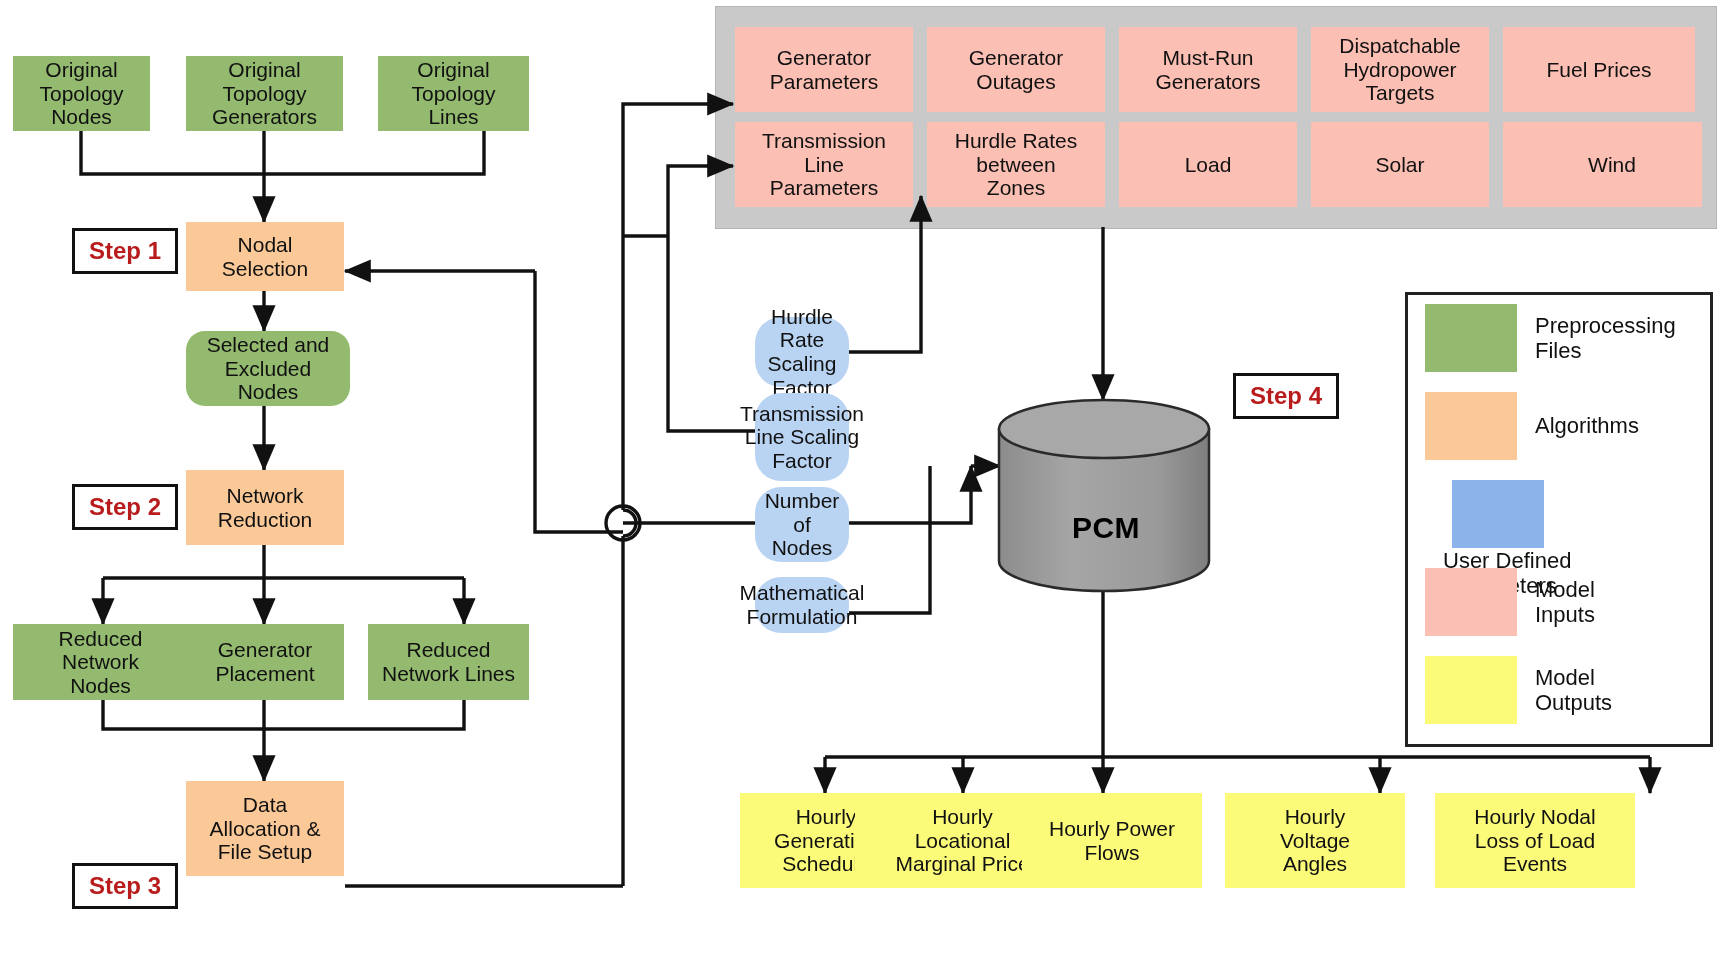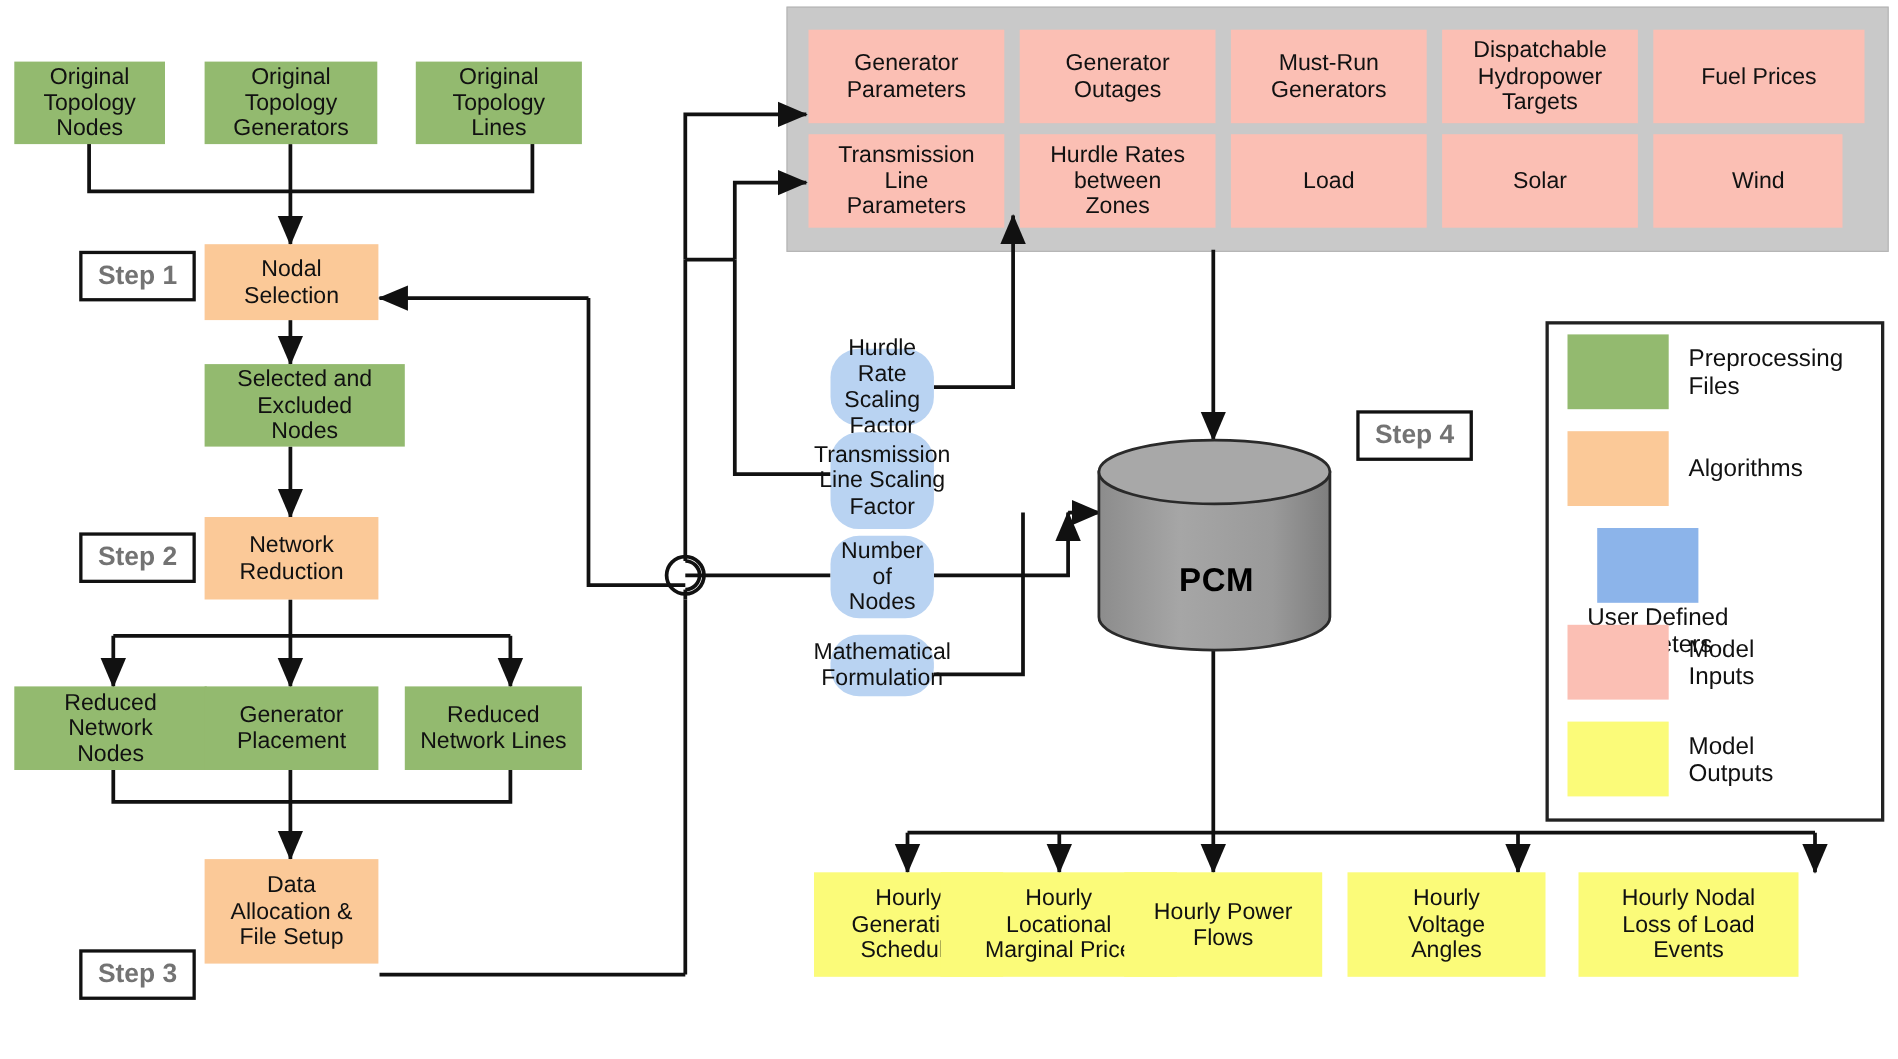--- a/index.html
+++ b/index.html
@@ -38,21 +38,21 @@
   .step {
     position: absolute;
     box-sizing: border-box;
     background: #ffffff;
     border: 3px solid #111111;
     display: flex;
     align-items: center;
     justify-content: center;
     font-weight: bold;
     font-size: 24px;
-    color: #737373;
+    color: #b91c1c;
   }
   .graypanel {
     position: absolute;
     background: #c9c9c9;
     border: 1px solid #b4b4b4;
   }
   .legend {
     position: absolute;
     box-sizing: border-box;
     background: #ffffff;
@@ -194,21 +194,21 @@
 Topology
 Generators</div>
   <div class="box green" style="left:378px; top:56px; width:151px; height:75px;">Original
 Topology
 Lines</div>
 
   <div class="step" style="left:72px; top:228px; width:106px; height:46px;">Step 1</div>
   <div class="box orange" style="left:186px; top:222px; width:158px; height:69px;">Nodal
 Selection</div>
 
-  <div class="box green" style="left:186px; top:331px; width:182px; height:75px;">Selected and
+  <div class="box green" style="left:186px; top:331px; width:164px; height:75px;border-radius:19px;">Selected and
 Excluded
 Nodes</div>
 
   <div class="step" style="left:72px; top:484px; width:106px; height:46px;">Step 2</div>
   <div class="box orange" style="left:186px; top:470px; width:158px; height:75px;">Network
 Reduction</div>
 
   <div class="box green" style="left:13px; top:624px; width:175px; height:76px;">Reduced
 Network
 Nodes</div>
@@ -234,21 +234,21 @@
   <div class="box pink" style="left:1503px; top:27px; width:192px; height:85px;">Fuel Prices</div>
 
   <div class="box pink" style="left:735px; top:122px; width:178px; height:85px;">Transmission
 Line
 Parameters</div>
   <div class="box pink" style="left:927px; top:122px; width:178px; height:85px;">Hurdle Rates
 between
 Zones</div>
   <div class="box pink" style="left:1119px; top:122px; width:178px; height:85px;">Load</div>
   <div class="box pink" style="left:1311px; top:122px; width:178px; height:85px;">Solar</div>
-  <div class="box pink" style="left:1503px; top:122px; width:172px; height:85px;padding-left:23px;">Wind</div>
+  <div class="box pink" style="left:1503px; top:122px; width:199px; height:85px;padding-left:23px;">Wind</div>
 
   <div class="box blue" style="left:755px; top:317px; width:94px; height:70px; width:94px;">Hurdle Rate
 Scaling Factor</div>
   <div class="box blue" style="left:755px; top:393px; width:94px; height:88px;">Transmission
 Line Scaling
 Factor</div>
   <div class="box blue" style="left:755px; top:487px; width:94px; height:75px;">Number of
 Nodes</div>
   <div class="box blue" style="left:755px; top:577px; width:94px; height:56px;">Mathematical
 Formulation</div>

